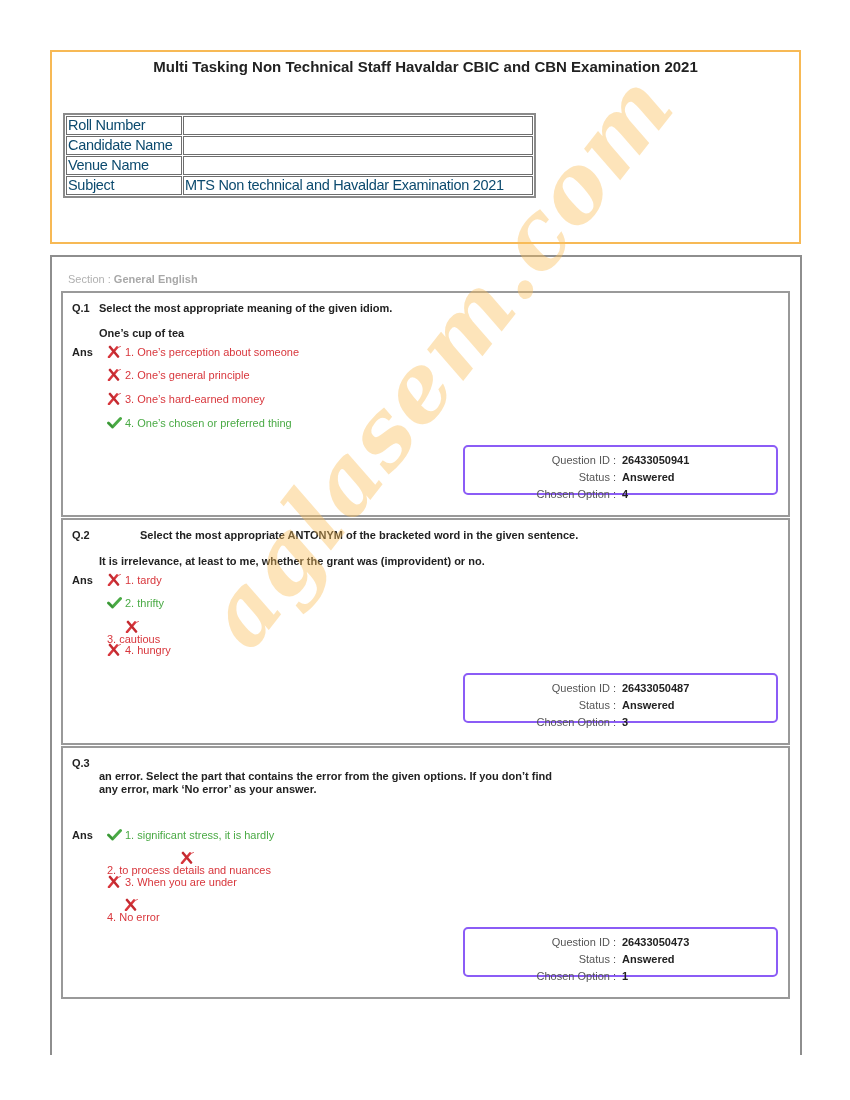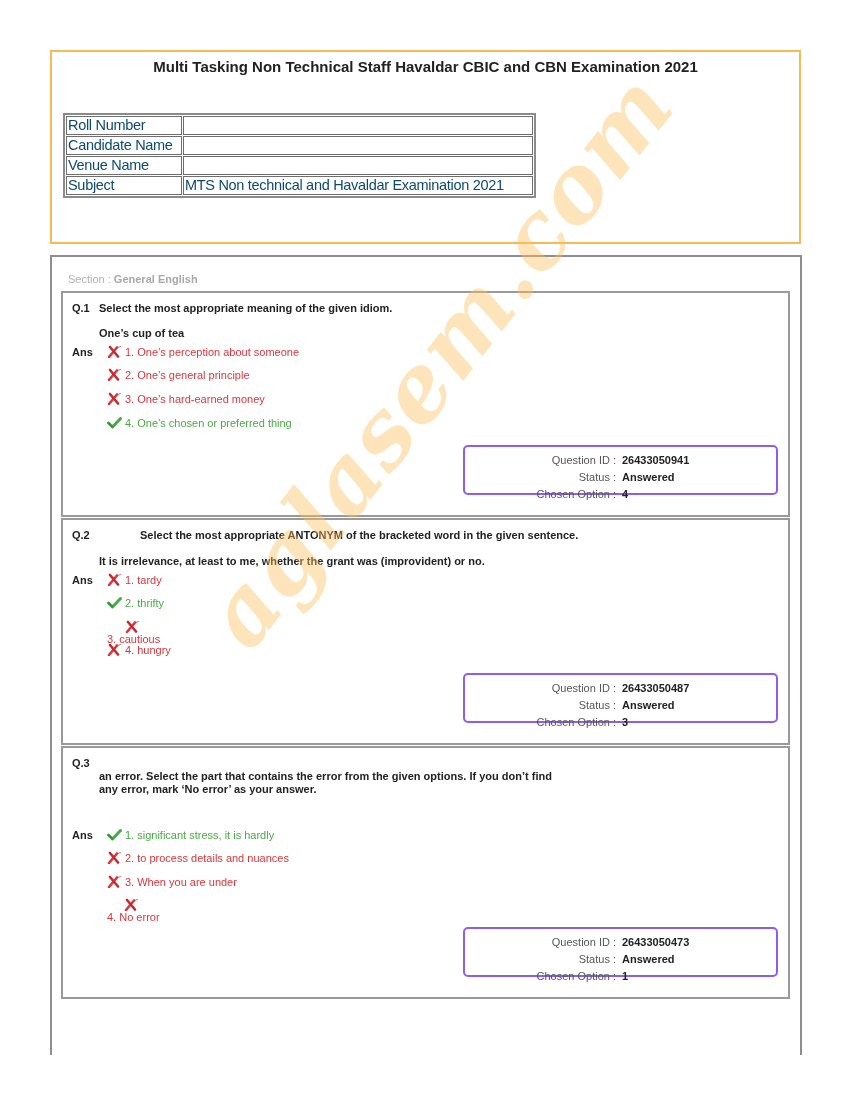--- a/index.html
+++ b/index.html
@@ -205,21 +205,21 @@
   <div class="q-num" style="top:9px;">Q.3</div>
   <div class="q-text" style="top:22px;">an error. Select the part that contains the error from the given options. If you don’t find</div>
   <div class="q-text" style="top:35px;">any error, mark ‘No error’ as your answer.</div>
   <div class="ans-label" style="top:81px;">Ans</div>
   <div class="opt right" style="top:80px;">
       <svg class="ic">
         <use href="#check"></use>
       </svg>
       <span>1. significant stress, it is hardly</span>
     </div>
-  <div class="opt wrong" style="top:103px;">
+  <div class="opt wrong" style="top:103px;flex-direction:column;">
       <svg class="ic">
         <use href="#cross"></use>
       </svg>
       <span>2. to process details and nuances</span>
     </div>
   <div class="opt wrong" style="top:127px;">
       <svg class="ic">
         <use href="#cross"></use>
       </svg>
       <span>3. When you are under</span>

